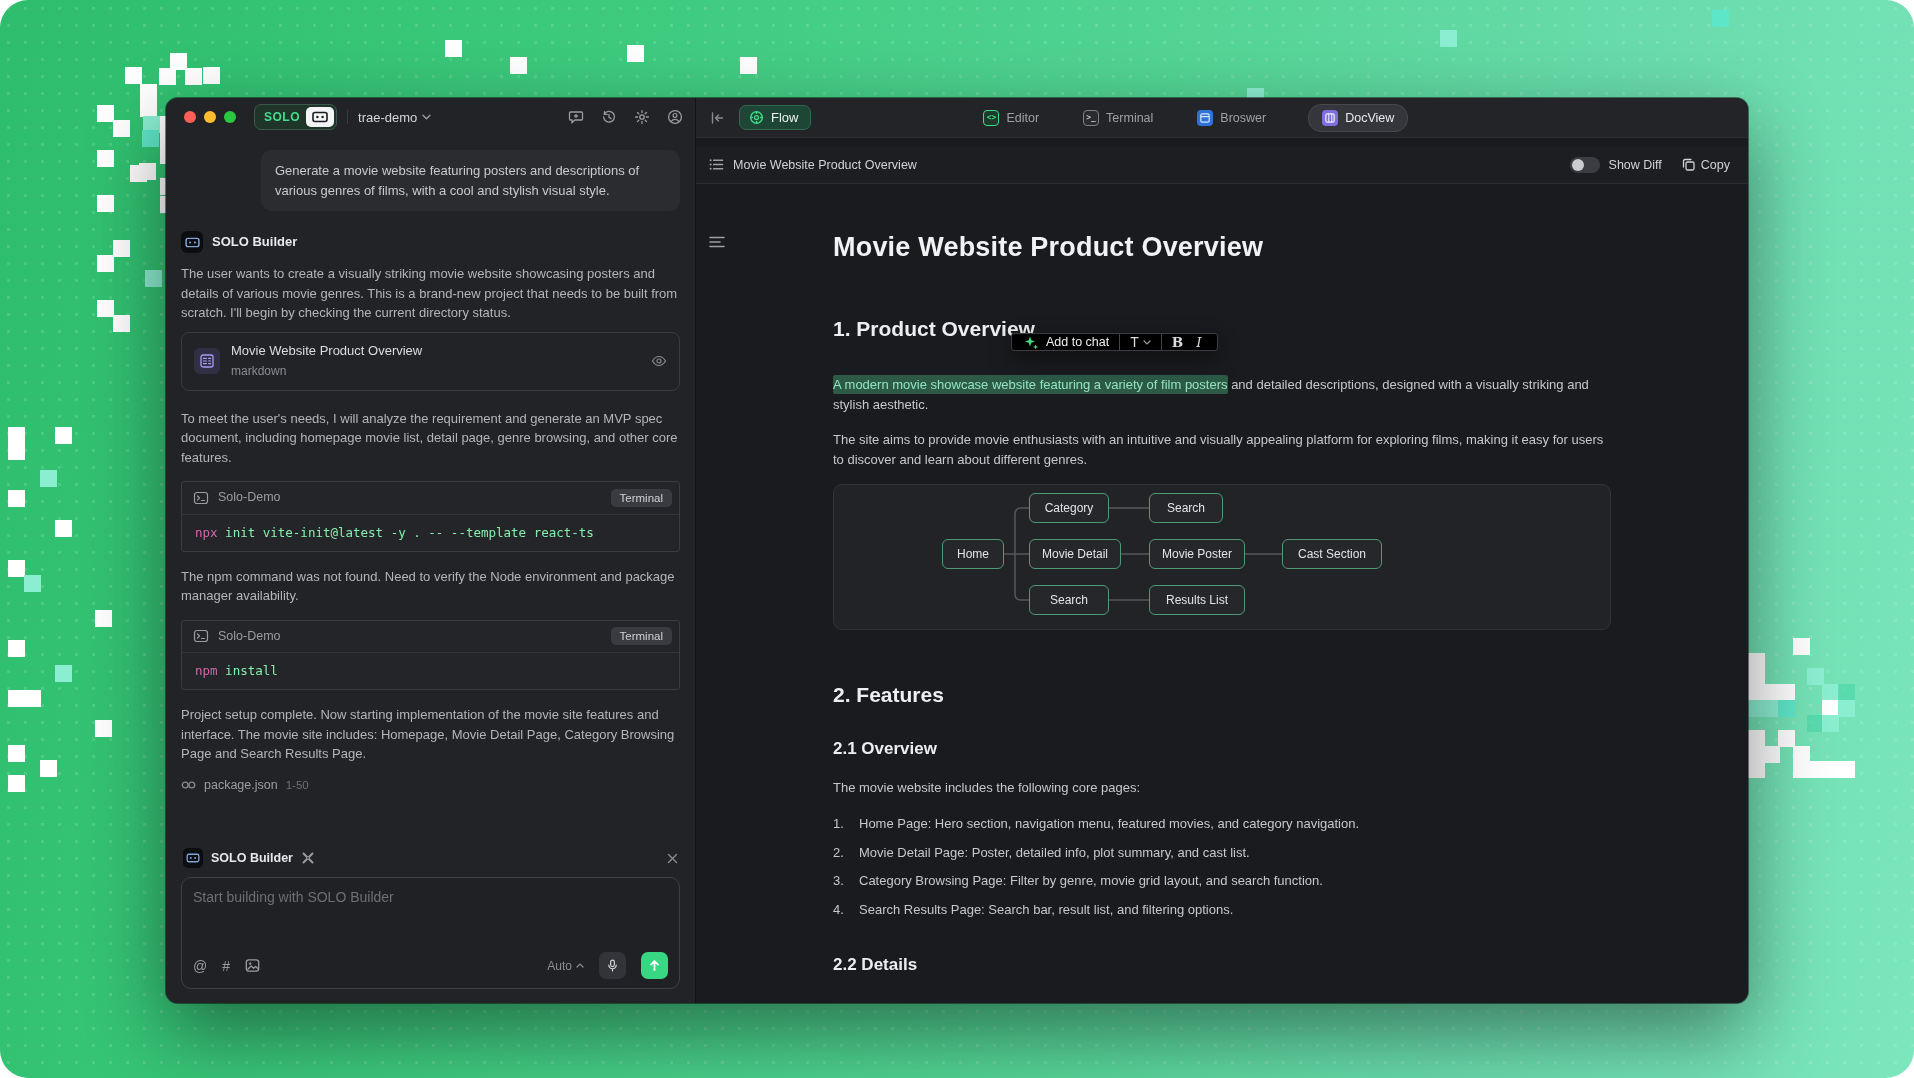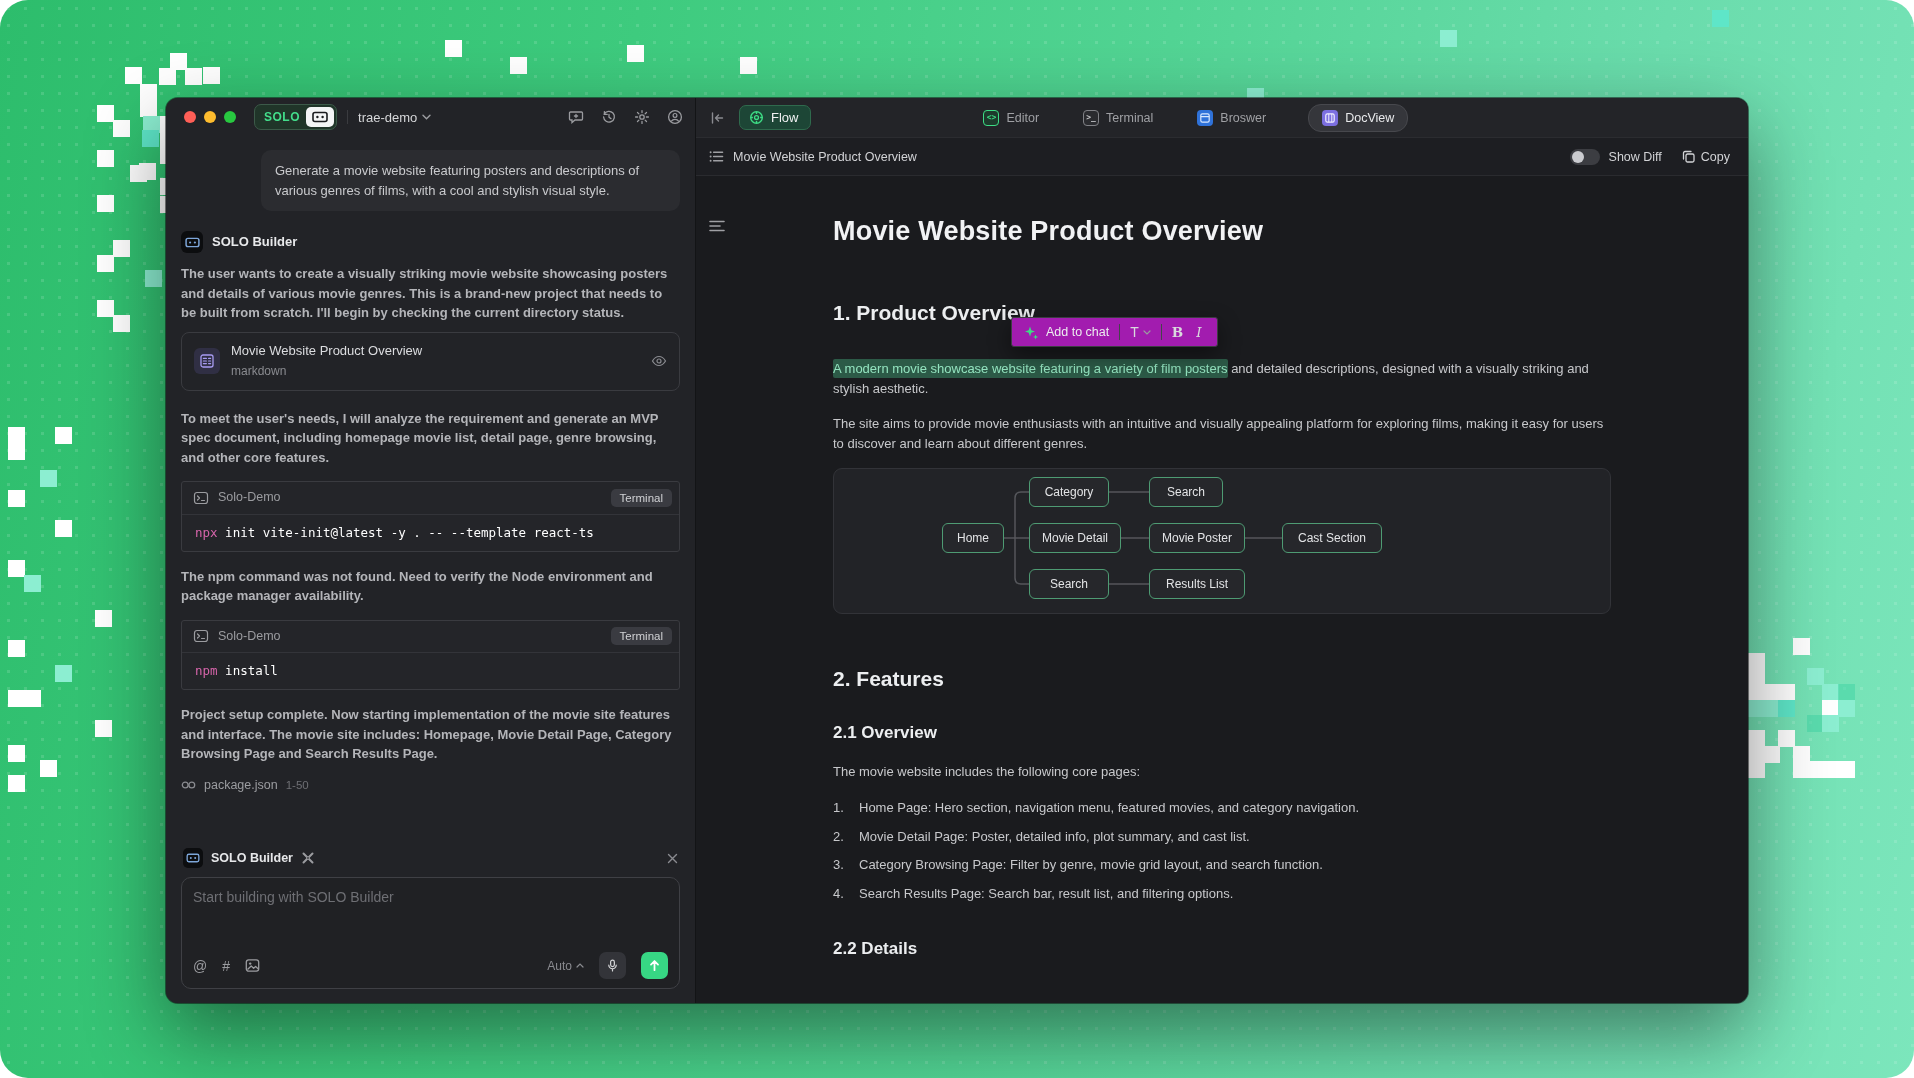--- a/index.html
+++ b/index.html
@@ -29,54 +29,54 @@
   .tb-divider{ width:1px; height:14px; background:#3a3b3f;}
   .project-select{ background:none; border:none; color:#d6d7d9; font-size:13px; display:flex; align-items:center; gap:5px; cursor:pointer; font-family:inherit;}
   .tb-icons{ margin-left:auto; display:flex; gap:17px; color:#9a9b9f;}
   .tb-icons .icbtn{ background:none; border:none; color:#9a9b9f; cursor:pointer; display:flex;}
 
   .chat-scroll{ flex:1; padding:0 15px; overflow:hidden; font-size:13px; line-height:19.5px; color:#b4b5b9;}
   .bubble{ margin:14px 0 0 80px; background:#2b2c30; border-radius:10px; padding:11px 14px; color:#c9cacd;}
   .agent-head{ display:flex; align-items:center; gap:9px; margin-top:20px;}
   .agent-head .nm{ color:#e8e9eb; font-weight:bold; font-size:13px;}
   .cass-dark{ width:22px; height:22px; background:#0c0d0f; border-radius:6px; display:flex; align-items:center; justify-content:center;}
-  .para{ margin-top:11px;font-weight:bold;}
+  .para{ margin-top:11px;}
   .doc-card{ margin-top:9px; border:1px solid #3a3b40; border-radius:8px; padding:8px 12px; display:flex; align-items:center; gap:11px; cursor:pointer;}
   .doc-card .ttl{ color:#dcdde0; font-size:13px;}
   .doc-card .sub{ color:#8a8b90; font-size:12px; margin-top:2px;}
   .doc-ic{ width:26px; height:26px; border-radius:6px; background:rgba(124,111,224,.16); display:flex; align-items:center; justify-content:center;}
   .eye{ margin-left:auto; color:#8a8b90; display:flex;}
   .term-card{ margin-top:14px; border:1px solid #3a3b40; border-radius:3px; overflow:hidden; background:#242529;}
   .term-head{ display:flex; align-items:center; gap:9px; padding:6px 7px 6px 11px; border-bottom:1px solid #333439;}
   .term-head .ws{ color:#9b9ca0; font-size:12.5px;}
   .term-badge{ margin-left:auto; background:#3a3b41; color:#d0d1d4; font-size:11.5px; border-radius:5px; padding:3px 9px; border:none; cursor:pointer; font-family:inherit;}
   .term-cmd{ padding:9px 13px; font-family:"DejaVu Sans Mono", monospace; font-size:12.5px; line-height:18px;}
   .cmd-head{ color:#d765ab;}
-  .cmd-rest{ color:#ffffff;}
+  .cmd-rest{ color:#86efac;}
   .file-links{ margin-top:12px;}
   .flink{ display:flex; align-items:center; gap:8px; margin:0 0 10px 0; cursor:pointer;}
   .flink .fn{ color:#9b9ca0; font-size:12.5px;}
   .flink .rng{ color:#6e6f74; font-size:11.5px;}
   .flink svg{ color:#8a8b90;}
 
   .composer{ padding:6px 15px 14px;}
   .composer-head{ display:flex; align-items:center; gap:8px; padding:6px 2px 9px;}
   .composer-head .nm{ color:#e6e7e9; font-weight:bold; font-size:12.5px;}
   .cass-sm{ width:20px; height:20px; background:#0c0d0f; border-radius:5px; display:flex; align-items:center; justify-content:center;}
   .comp-x{ margin-left:auto; background:none; border:none; color:#8a8b90; cursor:pointer; display:flex;}
   .composer-box{ border:1px solid #3f4045; border-radius:10px; background:#202124; height:112px; display:flex; flex-direction:column; padding:11px 11px 9px;}
   .placeholder{ color:#6e6f74; font-size:14px;}
   .comp-foot{ margin-top:auto; display:flex; align-items:center; gap:15px; color:#9b9ca0;}
   .comp-foot .icbtn{ background:none; border:none; color:#9b9ca0; cursor:pointer; display:flex; font-size:14px; font-family:inherit; align-items:center;}
   .auto-sel{ margin-left:auto; color:#8a8b90; font-size:12px; display:flex; align-items:center; gap:4px; background:none; border:none; cursor:pointer; font-family:inherit;}
   .mic-btn{ width:27px; height:27px; border-radius:7px; background:#333439; border:none; color:#d6d7d9; display:flex; align-items:center; justify-content:center; cursor:pointer;}
   .send-btn{ width:27px; height:27px; border-radius:7px; background:#37d784; border:none; color:#ffffff; display:flex; align-items:center; justify-content:center; cursor:pointer;}
 
   
-  .work-panel{ flex:1; min-width:0; background:#1a1b1e; display:flex; flex-direction:column;}
+  .work-panel{ flex:1; min-width:0; background:#1a1b1e; display:flex; flex-direction:column;gap:8px;}
   .tabbar{ height:40px; background:#232428; display:flex; align-items:center; padding:0 10px; border-bottom:1px solid #2b2c30;}
   .collapse-btn{ background:none; border:none; color:#8a8b90; display:flex; cursor:pointer; padding:4px;}
   .flow-btn{ margin-left:10px; display:flex; align-items:center; gap:7px; background:#1d4636; border:1px solid #2f6a4d; border-radius:7px; color:#f0f1f2; font-size:13px; padding:4px 12px 4px 9px; cursor:pointer; font-family:inherit;}
   .tab-group{ display:flex; align-items:center; gap:40px; margin-left:170px;}
   .tab{ display:flex; align-items:center; gap:7px; color:#9fa0a4; font-size:12.5px; background:none; border:none; cursor:pointer; font-family:inherit; padding:5px 2px;}
   .tab.active{ background:#35363b; border:1px solid #47484d; border-radius:13px; color:#e9eaec; padding:5px 13px;}
   .tab-ic{ width:16px; height:16px; border-radius:4px; display:flex; align-items:center; justify-content:center; font-size:8px; font-weight:bold;}
   .ic-editor{ border:1px solid #3ddc84; color:#3ddc84; background:#1d3a2c; font-family:"DejaVu Sans Mono",monospace;}
   .ic-term{ border:1px solid #808186; color:#c6c7ca; background:#2a2b2f; font-family:"DejaVu Sans Mono",monospace;}
   .ic-brow{ background:#2f72d9; color:#cfe2ff;}
@@ -92,21 +92,21 @@
 
   .docarea{ flex:1; position:relative; overflow:hidden; padding:38px 140px 0 137px;}
   .outline-btn{ position:absolute; left:13px; top:44px; background:none; border:none; color:#9fa0a4; cursor:pointer; display:flex;}
   .doc-content{ position:relative; width:778px; color:#c7c8cb; font-size:13px; line-height:20px;}
   .doc-content h1{ color:#f1f2f4; font-size:27px; line-height:34px; letter-spacing:.2px;}
   .doc-content h2{ color:#eceef0; font-size:21px; line-height:27px; margin-top:51px;}
   .doc-content h3{ color:#eceef0; font-size:17px; line-height:22px; margin-top:30px;}
   .p-lead{ margin-top:33px;}
   .hl{ background:#2c5a47; color:#93e3bf; padding:2px 0; border-radius:2px;}
   .p-body{ margin-top:15px;}
-  .sel-toolbar{ position:absolute; left:178px; top:103px; display:flex; align-items:center; gap:10px; background:#a21caf; border:1px solid #3c3d42; border-radius:3px; padding:6px 12px; box-shadow:0 8px 22px rgba(0,0,0,.45); z-index:3;}
+  .sel-toolbar{ position:absolute; left:178px; top:103px; display:flex; align-items:center; gap:10px; background:#000000; border:1px solid #3c3d42; border-radius:3px; padding:0 12px; box-shadow:0 8px 22px rgba(0,0,0,.45); z-index:3;}
   .sel-toolbar .addchat{ display:flex; align-items:center; gap:7px; color:#ecedef; font-size:12.5px; background:none; border:none; cursor:pointer; font-family:inherit; white-space:nowrap;}
   .sel-sep{ width:1px; height:16px; background:#44454a;}
   .tool-t{ display:flex; align-items:center; gap:4px; color:#d9dadd; background:none; border:none; cursor:pointer; font-family:inherit; font-size:14px;}
   .tool-b{ color:#d9dadd; font-weight:bold; font-size:13.5px; background:none; border:none; cursor:pointer; font-family:"DejaVu Serif", serif;}
   .tool-i{ color:#d9dadd; font-style:italic; font-size:13.5px; background:none; border:none; cursor:pointer; font-family:"DejaVu Serif", serif; padding:0 3px;}
 
   .mmd-block{ margin-top:14px; border:1px solid #323338; border-radius:9px; background:#222327;}
   .mmd-head{ display:flex; align-items:center; gap:20px; padding:8px 12px 4px;}
   .mmd-dd{ display:flex; align-items:center; gap:5px; color:#95969a; font-size:12px; background:none; border:none; cursor:pointer; font-family:inherit;}
   .mmd-copy{ margin-left:auto; background:none; border:none; color:#95969a; cursor:pointer; display:flex;}

